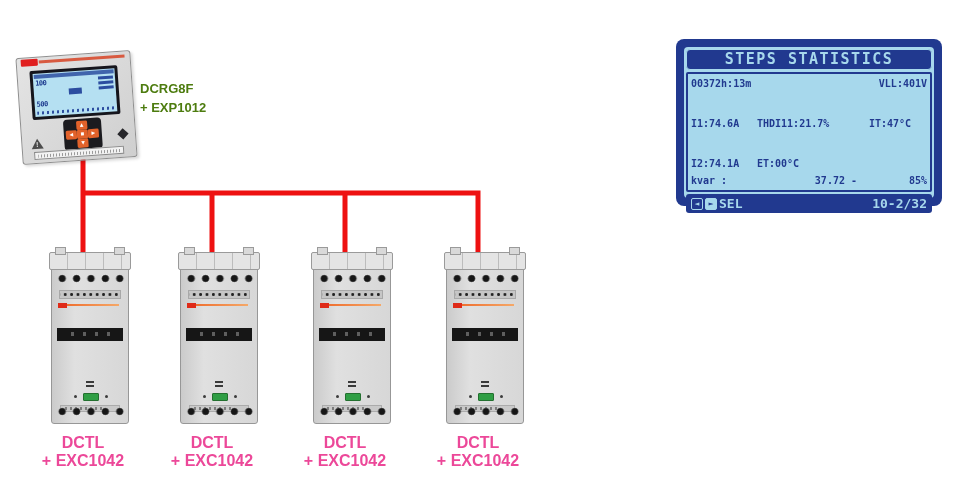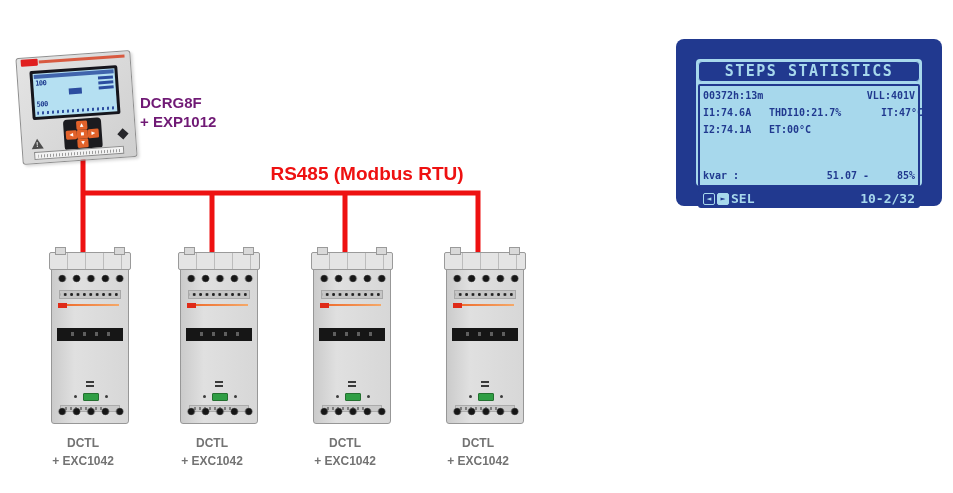--- a/index.html
+++ b/index.html
@@ -44,22 +44,22 @@
   .ctl-warn{position:absolute;left:9px;top:81px;width:0;height:0;
             border-left:6px solid transparent;border-right:6px solid transparent;
             border-bottom:10px solid #4c4c4c;}
   .ctl-warn::after{content:"!";position:absolute;left:-1.5px;top:2px;color:#e9e9e9;
                    font-weight:700;font-size:7px;}
   .ctl-nav{position:absolute;left:97px;top:78px;width:8px;height:8px;background:#26262a;transform:rotate(45deg);}
   .ctl-strip{position:absolute;left:11px;bottom:3px;width:90px;height:8px;background:#f2f2f2;
              border:1px solid #8a8a8a;box-sizing:border-box;
              background-image:repeating-linear-gradient(90deg,#9a9a9a 0 1px,transparent 1px 3px);
              background-size:82px 3px;background-position:3px 2px;background-repeat:no-repeat;}
-  .ctl-label{position:absolute;left:140px;top:93px;z-index:1;font-weight:700;font-size:15px;
-             color:#701a75;line-height:19px;white-space:nowrap;}
+  .ctl-label{position:absolute;left:140px;top:79px;z-index:1;font-weight:700;font-size:13px;
+             color:#4d7c0f;line-height:19px;white-space:nowrap;}
 
   
   .device{position:absolute;top:252px;width:78px;height:172px;z-index:2;box-sizing:border-box;
           background:linear-gradient(90deg,#cbcbcb,#e0e0e0 30%,#d7d7d7);
           border:1px solid #979797;border-radius:3px;}
   .dev-cap{position:absolute;top:-1px;left:-3px;right:-3px;height:16px;background:#e4e4e4;
            border:1px solid #9a9a9a;border-radius:2px;
            background-image:repeating-linear-gradient(90deg,transparent 0 17px,#bcbcbc 17px 18px);}
   .dev-lug{position:absolute;top:-6px;width:9px;height:6px;background:#d9d9d9;border:1px solid #9a9a9a;}
   .lug-l{left:3px;}.lug-r{right:3px;}
@@ -83,38 +83,38 @@
   .dev-led{position:absolute;top:140px;left:50%;margin-left:-7px;width:14px;height:6px;
            background:#2f9e44;border:1px solid #23702f;border-radius:1px;}
   .dev-led::before,.dev-led::after{content:"";position:absolute;top:1px;width:3px;height:3px;
            background:#3c3c3c;border-radius:50%;}
   .dev-led::before{left:-10px;}.dev-led::after{right:-10px;}
   .dev-strip2{position:absolute;top:152px;left:8px;right:8px;height:7px;background:#c9c9c9;
               border:1px solid #ababab;box-sizing:border-box;
               background-image:repeating-linear-gradient(90deg,#7d7d7d 0 2px,transparent 2px 5px);
               background-size:38px 3px;background-position:4px 1px;background-repeat:no-repeat;}
   .dev-label{position:absolute;top:434px;width:120px;text-align:center;z-index:1;
-             font-weight:700;font-size:12px;color:#737373;line-height:18px;}
+             font-weight:700;font-size:16px;color:#ec4899;line-height:18px;}
 
   
   .lcd{position:absolute;left:676px;top:39px;width:266px;height:167px;z-index:2;box-sizing:border-box;
-       background:var(--navy);border-radius:8px;padding:20px;}
+       background:var(--navy);border-radius:8px;padding:8px;}
   .lcd-inner{width:100%;height:100%;background:var(--lcd-light);border-radius:4px;padding:2px;
              box-sizing:border-box;display:flex;flex-direction:column;}
   .lcd-title{flex:none;height:21px;background:var(--navy);border:1px solid var(--lcd-light);
              border-radius:4px;margin-bottom:2px;color:var(--lcd-light);text-align:center;
              font-family:"DejaVu Sans Mono",monospace;font-weight:700;font-size:15px;
              line-height:19px;letter-spacing:1.5px;box-sizing:border-box;}
   .lcd-content{flex:1;border:2px solid var(--navy);border-radius:2px;padding:1px 3px;
                font-family:"DejaVu Sans Mono",monospace;font-weight:700;font-size:10px;
                color:var(--navy);display:flex;flex-direction:column;justify-content:space-between;}
   .lcd-row{height:17px;line-height:17px;white-space:pre;}
   .row-flex{display:flex;justify-content:space-between;}
-  .row-grid{display:grid;grid-template-columns:66px 112px 1fr;}
-  .row-grid-kvar{display:grid;grid-template-columns:66px 100px 1fr;margin-top:29px;}
+  .row-grid{display:grid;grid-template-columns:66px 112px 1fr;margin-top:23px;}
+  .row-grid-kvar{display:grid;grid-template-columns:66px 100px 1fr;}
   .cell-right{text-align:right;}
   .cell-pad{padding-left:10px;text-align:right;}
   .fan-cell{text-align:right;padding-right:18px;}
   .lcd-footer{flex:none;height:19px;margin-top:2px;background:var(--navy);border-radius:3px;
               color:var(--lcd-light);font-family:"DejaVu Sans Mono",monospace;font-weight:700;
               font-size:13px;display:flex;align-items:center;justify-content:space-between;
               padding:0 5px;box-sizing:border-box;}
   .fkeys{display:flex;align-items:center;}
   .fkey{width:12px;height:12px;border:1px solid var(--lcd-light);border-radius:2px;font-size:8px;
         line-height:10px;text-align:center;margin-right:2px;box-sizing:border-box;}
@@ -122,21 +122,20 @@
 </style>
 </head>
 <body>
 
 <div class="stage">
 
   <svg class="wires" width="953" height="493" viewBox="0 0 953 493">
     <path d="M83 157 V256 M83 193 H480.5 M212 193 V256 M345 193 V256 M478 193 V256"></path>
   </svg>
 
-  <div class="bus-label">RS485 (Modbus RTU)</div>
 
   <div class="controller">
     <div class="ctl-logo"></div>
     <div class="ctl-redstrip"></div>
     <div class="ctl-lcd">
       <div class="ctl-screen">
         <div class="scr-header"></div>
         <div class="scr-val scr-val-top">100</div>
         <div class="scr-val scr-val-bottom">500</div>
         <div class="scr-box"></div>
@@ -243,30 +242,30 @@
   <div class="lcd">
     <div class="lcd-inner">
       <div class="lcd-title">STEPS STATISTICS</div>
       <div class="lcd-content">
         <div class="lcd-row row-flex">
           <span>00372h:13m</span>
           <span>VLL:401V</span>
         </div>
         <div class="lcd-row row-grid">
           <span>I1:74.6A</span>
-          <span>THDI10:21.7%</span>
+          <span>THDI11:21.7%</span>
           <span>IT:47°C</span>
         </div>
         <div class="lcd-row row-grid">
           <span>I2:74.1A</span>
           <span>ET:00°C</span>
         </div>
         <div class="lcd-row row-grid-kvar">
           <span>kvar :</span>
-          <span class="cell-right">51.07 -</span>
+          <span class="cell-right">37.72 -</span>
           <span class="cell-pad">85%</span>
         </div>
       </div>
       <div class="lcd-footer">
         <span class="fkeys">
           <span class="fkey">◄</span>
           <span class="fkey fkey-filled">►</span>
           <span>SEL</span>
         </span>
         <span>10-2/32</span>

